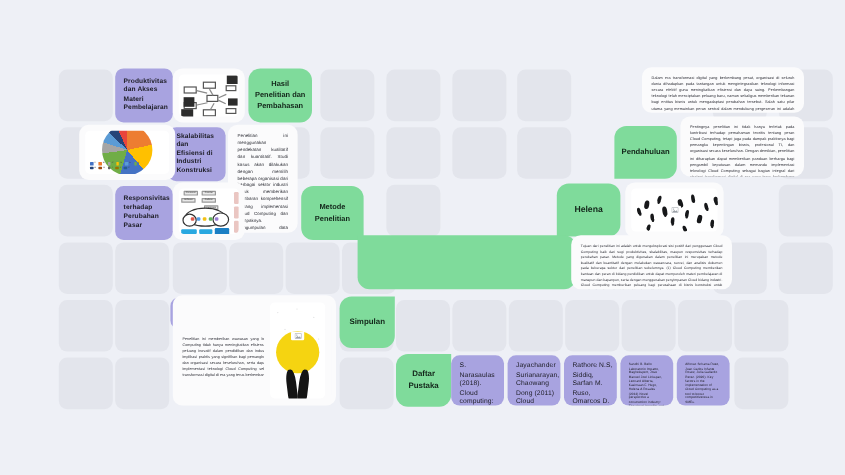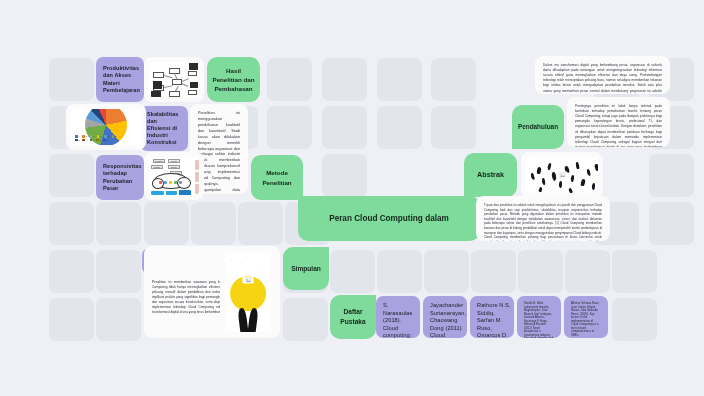--- a/index.html
+++ b/index.html
@@ -306,21 +306,21 @@
 
   <div class="panel" style="left:567px; top:97px; width:103px; height:50px; font-size:3.15px;">
     <span>Pentingnya penelitian ini tidak hanya terletak pada kontribusi terhadap pemahaman teoritis tentang peran Cloud Computing, tetapi juga pada dampak praktisnya bagi pemangku kepentingan bisnis, profesional TI, dan organisasi secara keseluruhan. Dengan demikian, penelitian ini diharapkan dapat memberikan panduan berharga bagi pengambil keputusan dalam memandu implementasi teknologi Cloud Computing sebagai bagian integral dari strategi transformasi digital di era yang terus berkembang ini.</span>
   </div>
 
   <div class="green bubble-bl" style="left:512px; top:105px; width:52px; height:44px; font-size:6.4px;">
     <span>Pendahuluan</span>
   </div>
 
   <div class="green bubble-bl" style="left:464px; top:153px; width:53px; height:44px; font-size:7.2px;">
-    <span>Abstrak</span>
+    <span>Helena</span>
   </div>
 
   <div class="imgframe" style="left:521px; top:152px; width:82px; height:46px;">
     <div class="inner birds">
       <div class="b" style="left:5px;  top:16px; width:3px;  height:6px;  transform:rotate(-14deg);"></div>
       <div class="b" style="left:11px; top:10px; width:3.5px;height:7px;  transform:rotate(10deg);"></div>
       <div class="b" style="left:16px; top:21px; width:3px;  height:6px;  transform:rotate(-6deg);"></div>
       <div class="b" style="left:22px; top:6px;  width:3px;  height:6px;  transform:rotate(18deg);"></div>
       <div class="b" style="left:26px; top:15px; width:4px;  height:8px;  transform:rotate(-10deg);"></div>
       <div class="b" style="left:33px; top:24px; width:3px;  height:6px;  transform:rotate(6deg);"></div>
@@ -337,21 +337,20 @@
         <svg width="6" height="5" viewBox="0 0 12 10">
           <rect x="0.6" y="0.6" width="10.8" height="8.8" rx="1" fill="none" stroke="#9aa0a6" stroke-width="1"></rect>
           <circle cx="3.6" cy="3.4" r="1.1" fill="#9aa0a6"></circle>
           <path d="M1.4 8.6 L4.6 4.8 L7 7.2 L8.8 5.6 L10.6 8.6 Z" fill="#9aa0a6"></path>
         </svg>
       </div>
     </div>
   </div>
 
   <div class="green bubble-tl" style="left:298px; top:196px; width:182px; height:45px; font-size:8.2px; flex-direction:column; padding:4px 8px; line-height:1.7;">
-    <span>Peran Cloud Computing dalam</span>
   </div>
 
   <div class="panel" style="left:476px; top:196px; width:134px; height:45px; font-size:2.85px; line-height:1.62;">
     <span>Tujuan dari penelitian ini adalah untuk mengeksplorasi sisi positif dari penggunaan Cloud Computing baik dari segi produktivitas, skalabilitas, maupun responsivitas terhadap perubahan pasar. Metode yang digunakan dalam penelitian ini merupakan metode kualitatif dan kuantitatif dengan melakukan wawancara, survei, dan analisis dokumen pada beberapa sektor dari penelitian sebelumnya. (1) Cloud Computing memberikan bantuan dan peran di bidang pendidikan untuk dapat memperoleh materi pembelajaran di manapun dan kapanpun, serta dengan menggunakan penyimpanan Cloud bidang industri. Cloud Computing memberikan peluang bagi perusahaan di bisnis konstruksi untuk mendapatkan kapasitas infrastruktur dan aplikasi komputasi sesuai atau yang diinginkan tanpa biaya modal untuk mendapatkannya.</span>
   </div>
 
   <div class="purple" style="left:142px; top:248px; width:70px; height:26px; font-size:8px; padding-left:10px;">
     <span>Simpulan</span>
   </div>
 

